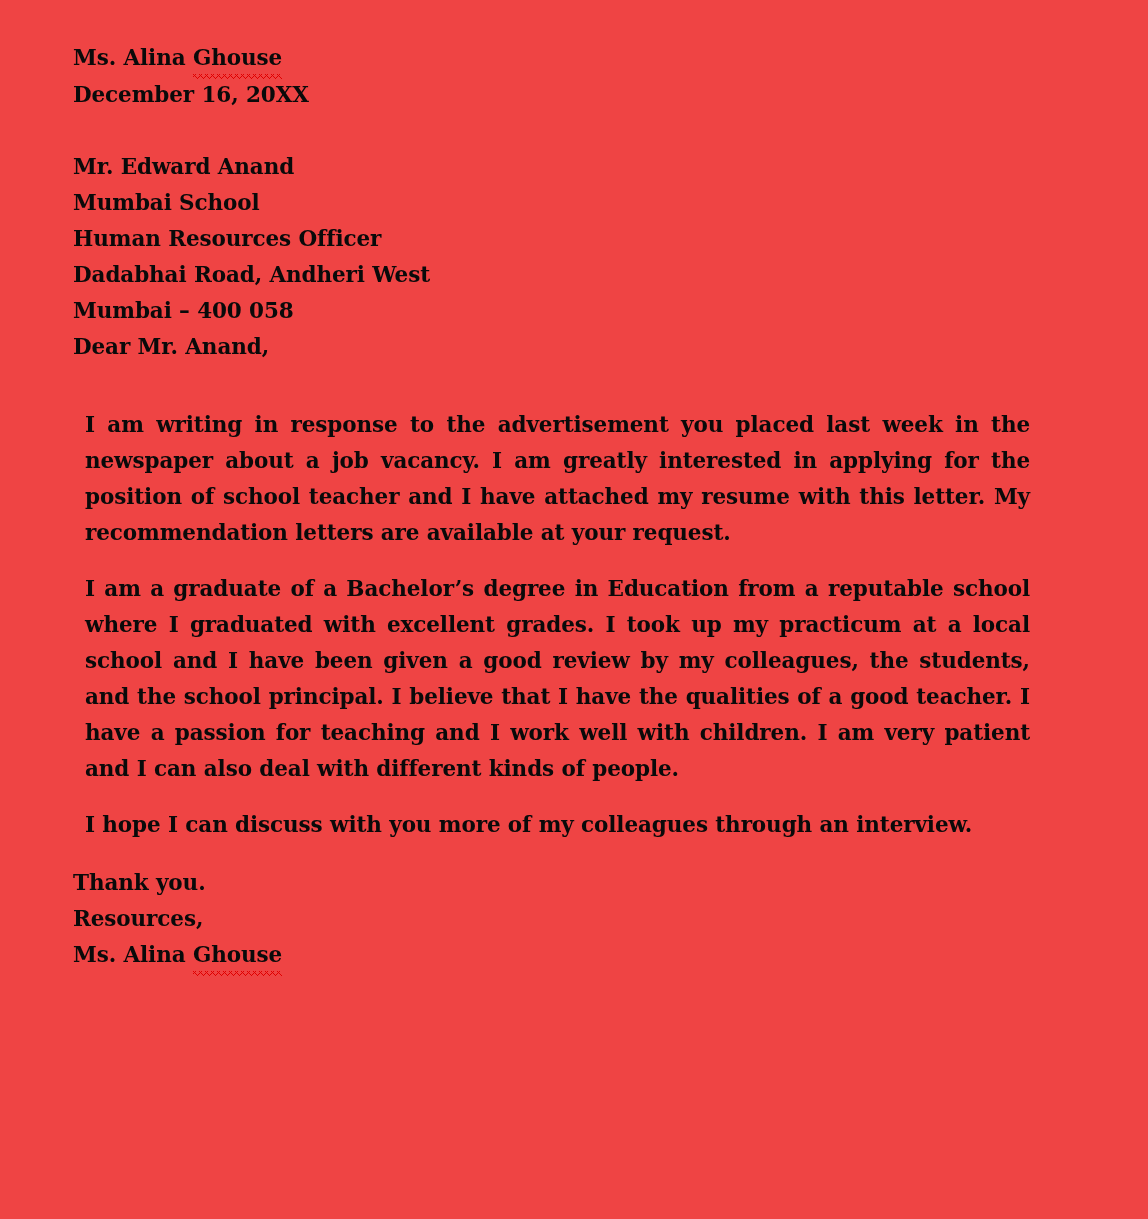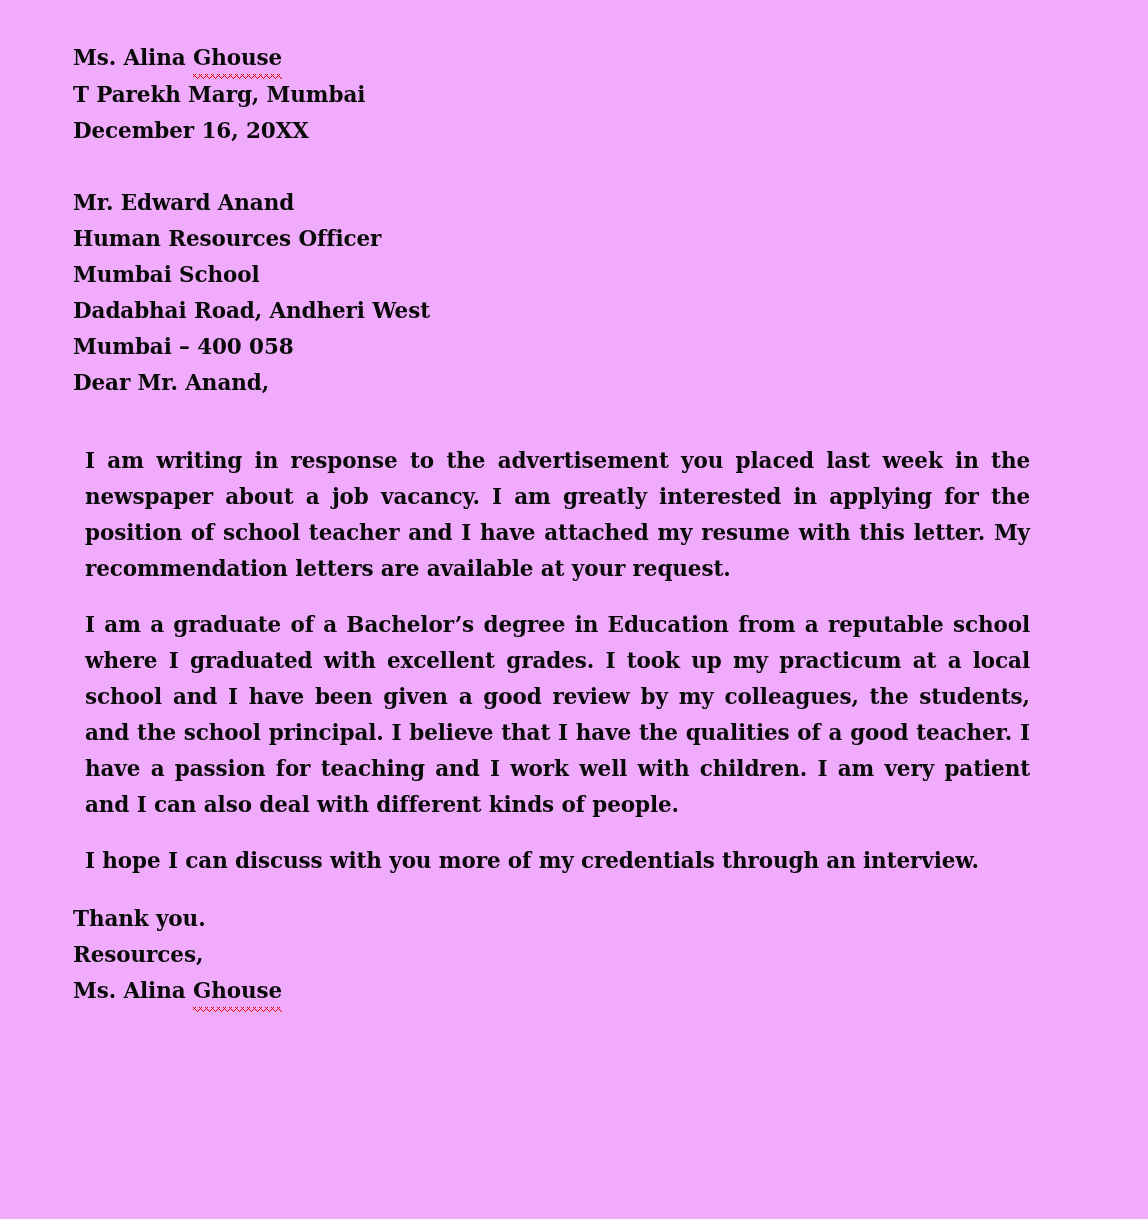--- a/index.html
+++ b/index.html
@@ -13,21 +13,21 @@
     height: 1219px;
     overflow: hidden;
     font-family: "DejaVu Serif", "Liberation Serif", serif;
     color: #000000;
   }
 
   .page {
     position: relative;
     width: 1148px;
     height: 1219px;
-    background: #f0abfc;
+    background: #ef4444;
     box-sizing: border-box;
     padding: 40px 118px 0 73px;
   }
 
   
   .letter {
     font-family: "DejaVu Serif", "Liberation Serif", serif;
     font-weight: 700;
     font-size: 21.5px;
     line-height: 36px;
@@ -102,38 +102,37 @@
   }
 </style>
 </head>
 <body>
 
 <div class="page">
   <div class="letter">
 
     <div class="block sender-block">
       <div class="addr-line"><span>Ms. Alina </span><span class="spellerr">Ghouse</span></div>
-      <div class="addr-line">T Parekh Marg, Mumbai</div>
       <div class="addr-line">December 16, 20XX</div>
     </div>
 
     <div class="block recipient-block">
       <div class="addr-line">Mr. Edward Anand</div>
+      <div class="addr-line">Mumbai School</div>
       <div class="addr-line">Human Resources Officer</div>
-      <div class="addr-line">Mumbai School</div>
       <div class="addr-line">Dadabhai Road, Andheri West</div>
       <div class="addr-line">Mumbai – 400 058</div>
     </div>
 
     <div class="block salutation">Dear Mr. Anand,</div>
 
     <div class="body-wrap">
       <p class="para">I am writing in response to the advertisement you placed last week in the newspaper about a job vacancy. I am greatly interested in applying for the position of school teacher and I have attached my resume with this letter. My recommendation letters are available at your request.</p>
       <p class="para">I am a graduate of a Bachelor’s degree in Education from a reputable school where I graduated with excellent grades. I took up my practicum at a local school and I have been given a good review by my colleagues, the students, and the school principal. I believe that I have the qualities of a good teacher. I have a passion for teaching and I work well with children. I am very patient and I can also deal with different kinds of people.</p>
-      <p class="para-short">I hope I can discuss with you more of my credentials through an interview.</p>
+      <p class="para-short">I hope I can discuss with you more of my colleagues through an interview.</p>
     </div>
 
     <div class="block closing-block">
       <div class="addr-line">Thank you.</div>
       <div class="addr-line">Resources,</div>
       <div class="addr-line"><span>Ms. Alina </span><span class="spellerr">Ghouse</span></div>
     </div>
 
   </div>
 </div>

